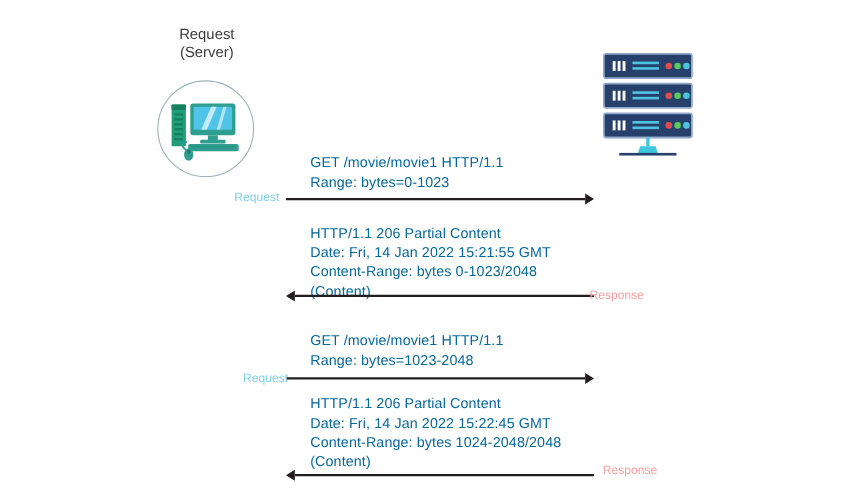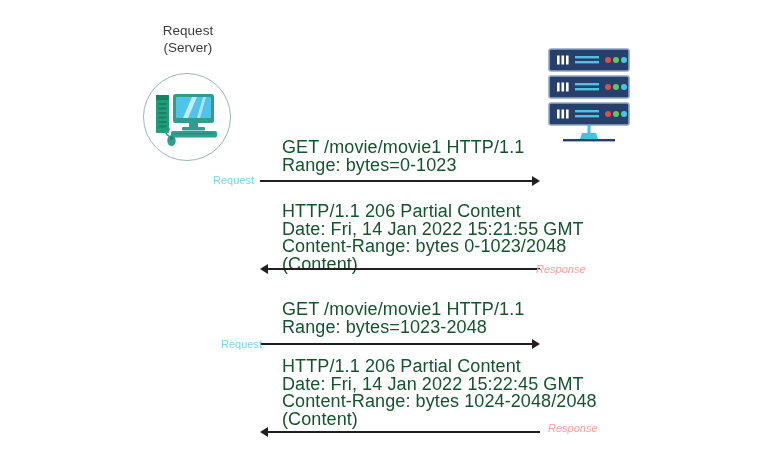--- a/index.html
+++ b/index.html
@@ -78,23 +78,23 @@
   }
   #server-svg {
     width: 95px;
     height: 98px;
     display: block;
   }
 
   
   .msg-text {
     position: absolute;
-    font-size: 18px;
+    font-size: 13px;
     line-height: 17.5px;
-    color: #14532d;
+    color: #0369a1;
     white-space: pre;
     letter-spacing: 0.1px;
   }
   #req1-text  { left: 282px; top: 139px; }
   #resp1-text { left: 282px; top: 203px; }
   #req2-text  { left: 282px; top: 301px; }
   #resp2-text { left: 282px; top: 358px; }
 
   
   .arrow-svg {
@@ -108,21 +108,21 @@
   #resp2-arrow { left: 260px; top: 424px;  width: 280px; }
 
   
   .dir-label {
     position: absolute;
     font-size: 11px;
     line-height: 14px;
     white-space: nowrap;
   }
   .dir-request  { color: #7fd3e8; text-align: center; }
-  .dir-response { color: #ff9e9e; font-style: italic; }
+  .dir-response { color: #ff9e9e; }
   #req1-label  { left: 213px; top: 173px; }
   #resp1-label { left: 536px; top: 262px; }
   #req2-label  { left: 221px; top: 337px; }
   #resp2-label { left: 548px; top: 421px; }
 </style>
 </head>
 <body>
 
 <div class="stage">
 

